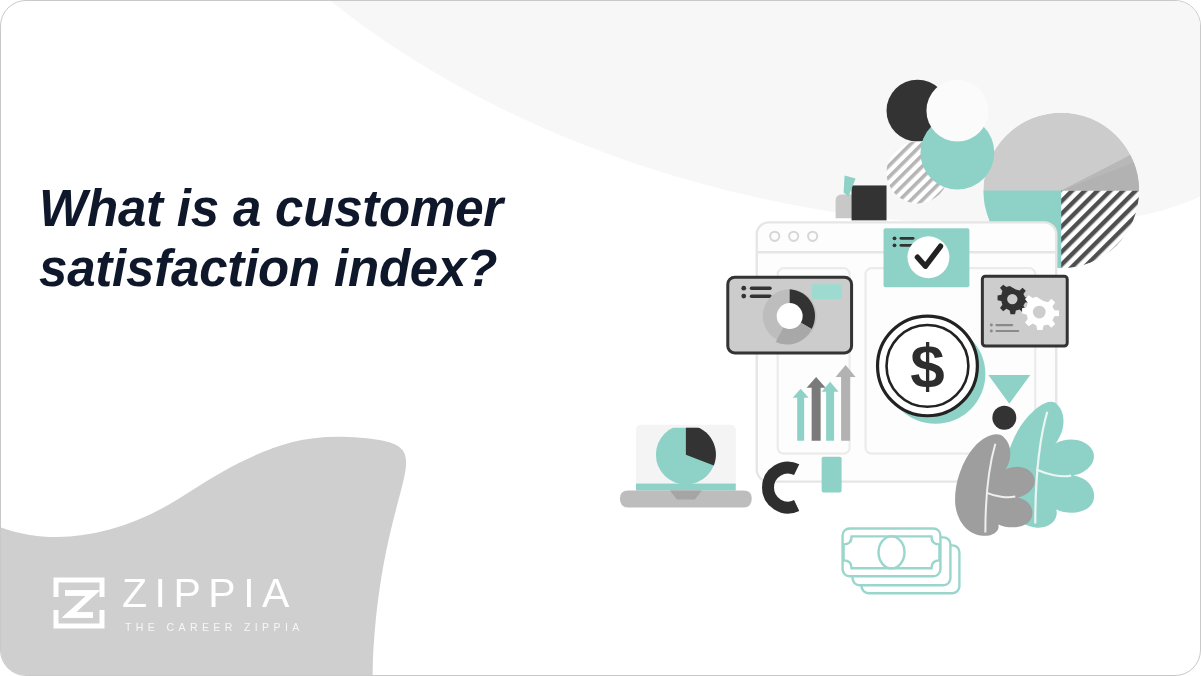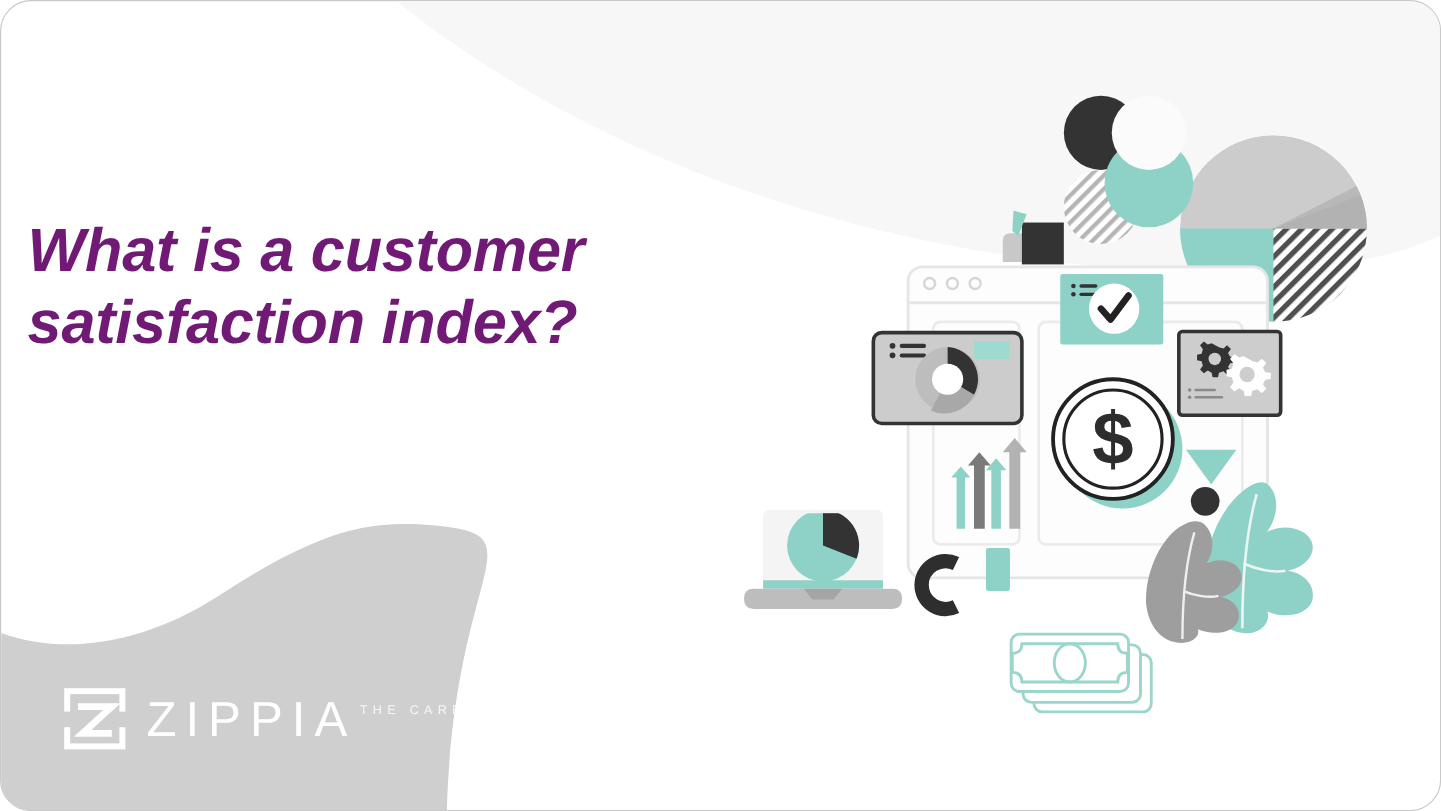--- a/index.html
+++ b/index.html
@@ -21,41 +21,41 @@
   }
   #bg-layer, #art-layer {
     position: absolute;
     inset: 0;
     width: 100%;
     height: 100%;
     pointer-events: none;
   }
   #headline {
     position: absolute;
-    left: 22px;
+    left: 38px;
     top: 178px;
     width: 560px;
     font-size: 51px;
     line-height: 1.18;
     font-weight: 700;
     font-style: italic;
-    color: #701a75;
+    color: #0f172a;
     letter-spacing: -0.2px;
     white-space: pre-line;
   }
   #logo-block {
     position: absolute;
     left: 52px;
     top: 572px;
     display: flex;
     align-items: center;
     gap: 17px;
   }
   #logo-mark { flex: 0 0 auto; }
-  #logo-type { display: flex; flex-direction: row; }
+  #logo-type { display: flex; flex-direction: column; }
   #logo-word {
     font-size: 41px;
     font-weight: 400;
     letter-spacing: 7.5px;
     color: #ffffff;
     line-height: 1;
   }
   #logo-tag {
     font-size: 10.5px;
     font-weight: 400;

